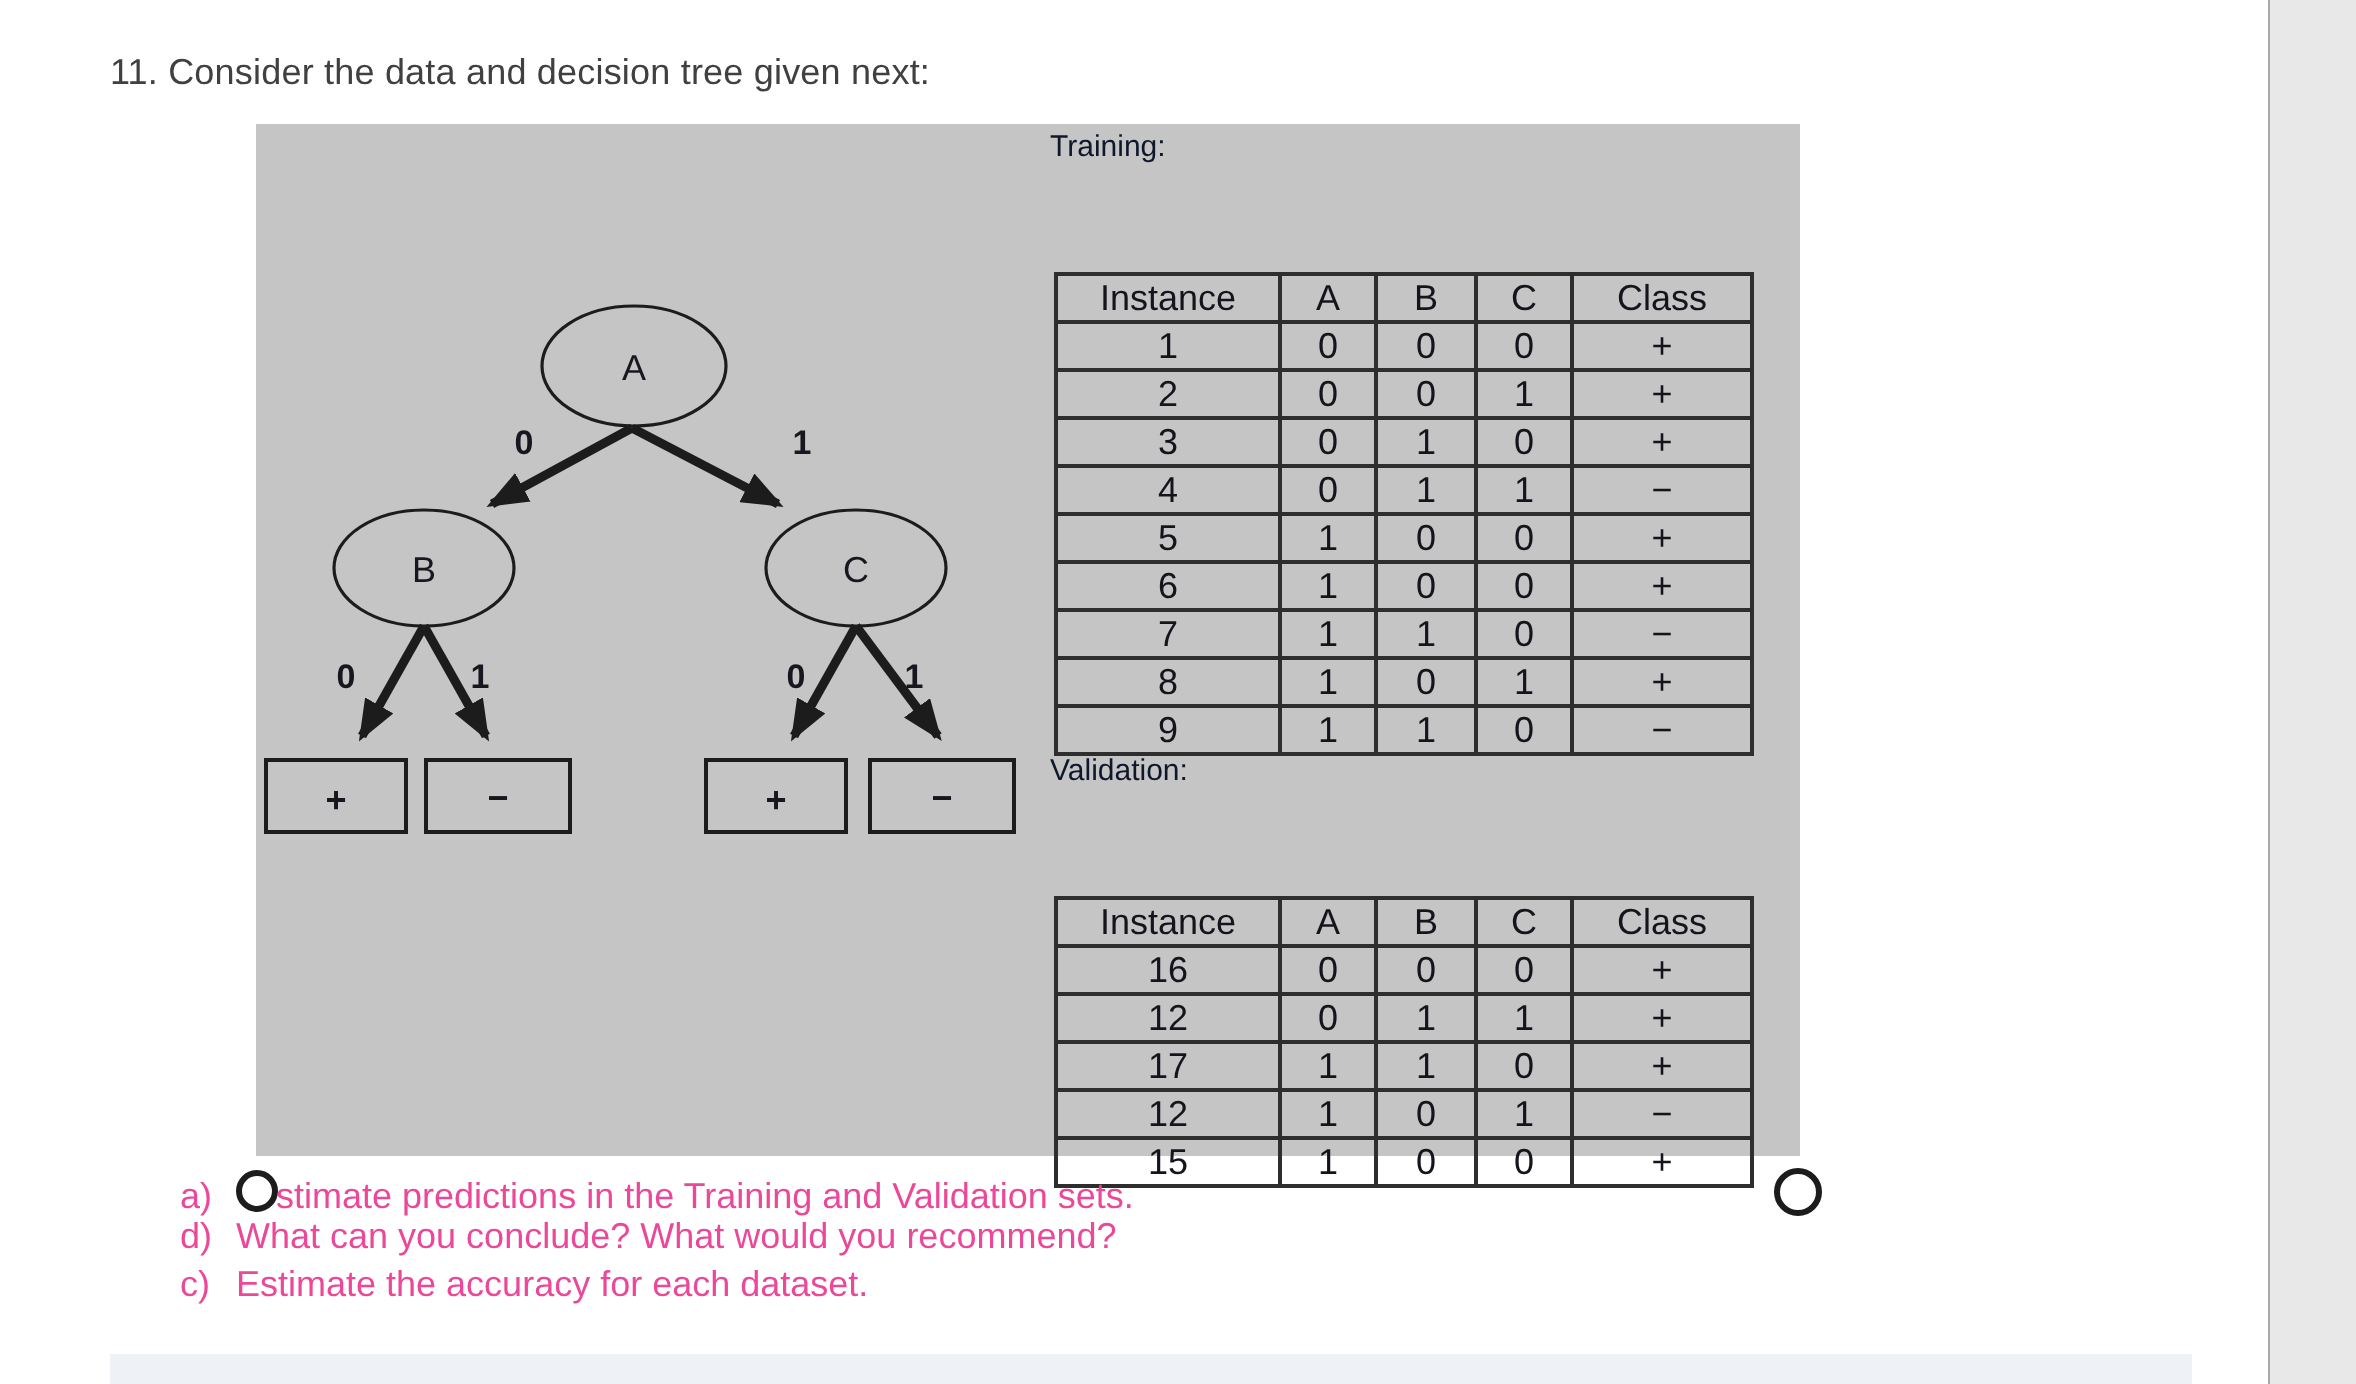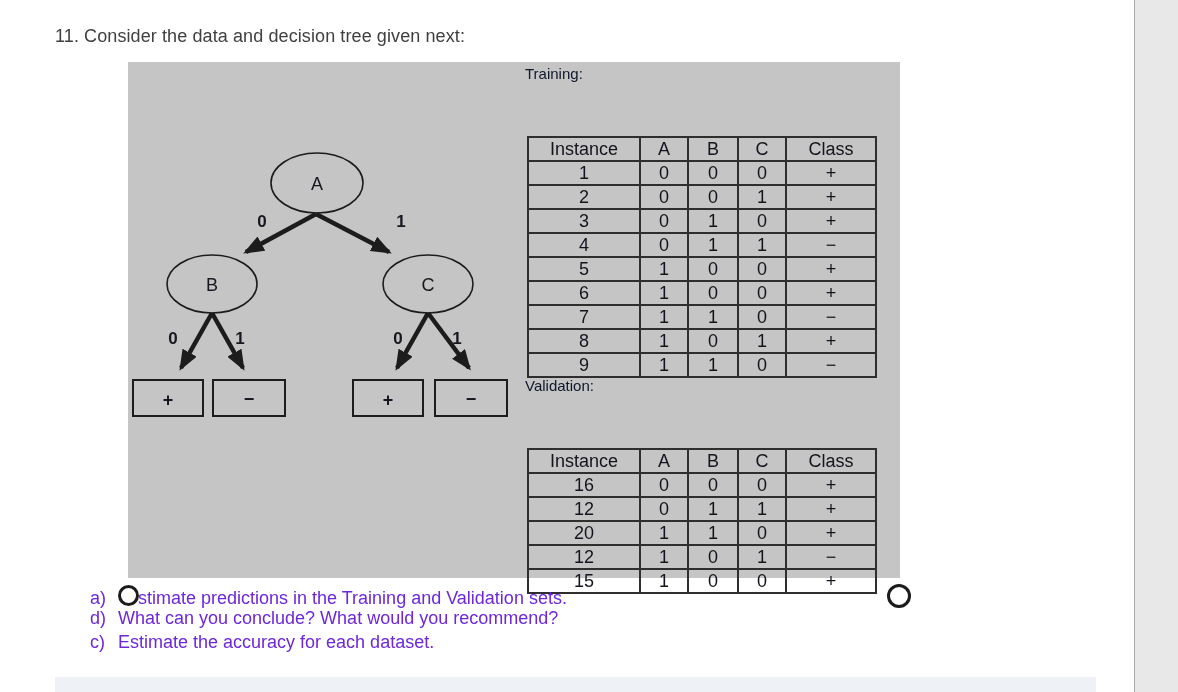--- a/index.html
+++ b/index.html
@@ -29,21 +29,21 @@
     position:absolute;border-collapse:collapse;table-layout:fixed;
     width:348px;font-size:18px;color:#14141c;margin-top:44px;
   }
   table.training{left:399px;top:30px;}
   table.validation{left:399px;top:342px;}
   table.data th,table.data td{
     border:2px solid #2e2e2e;text-align:center;vertical-align:middle;
     height:22px;padding:0;font-weight:normal;line-height:1;
   }
   
-  .questions{left:90px;top:585px;font-size:18px;color:#6d28d9;}
+  .questions{left:90px;top:585px;font-size:18px;color:#ec4899;}
   .q-line{height:23.3px;white-space:nowrap;}
   .q-letter{display:inline-block;width:28px;}
   .inline-circle{
     display:inline-block;width:15px;height:15px;border:3px solid #1c1c1c;
     border-radius:50%;vertical-align:-2px;margin-right:-1px;box-sizing:content-box;
   }
   .annotation-circle{
     left:887px;top:584px;width:24px;height:24px;box-sizing:border-box;
     border:3.5px solid #1c1c1c;border-radius:50%;background:transparent;
   }
@@ -219,21 +219,21 @@
           <td>+</td>
         </tr>
         <tr>
           <td>12</td>
           <td>0</td>
           <td>1</td>
           <td>1</td>
           <td>+</td>
         </tr>
         <tr>
-          <td>20</td>
+          <td>17</td>
           <td>1</td>
           <td>1</td>
           <td>0</td>
           <td>+</td>
         </tr>
         <tr>
           <td>12</td>
           <td>1</td>
           <td>0</td>
           <td>1</td>

